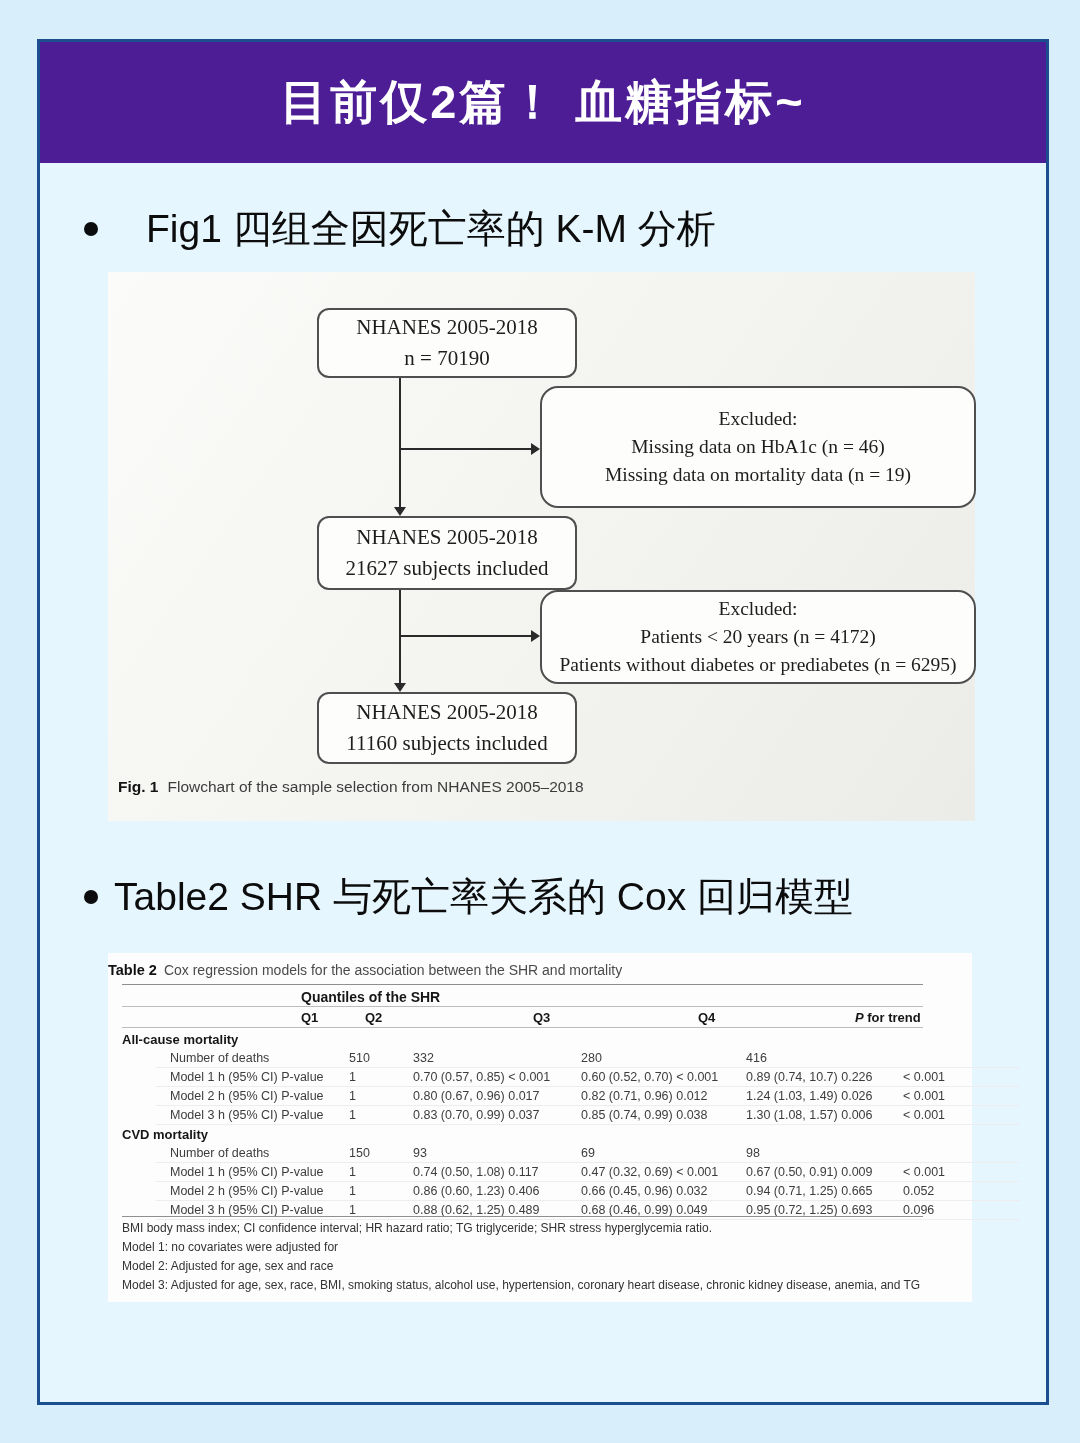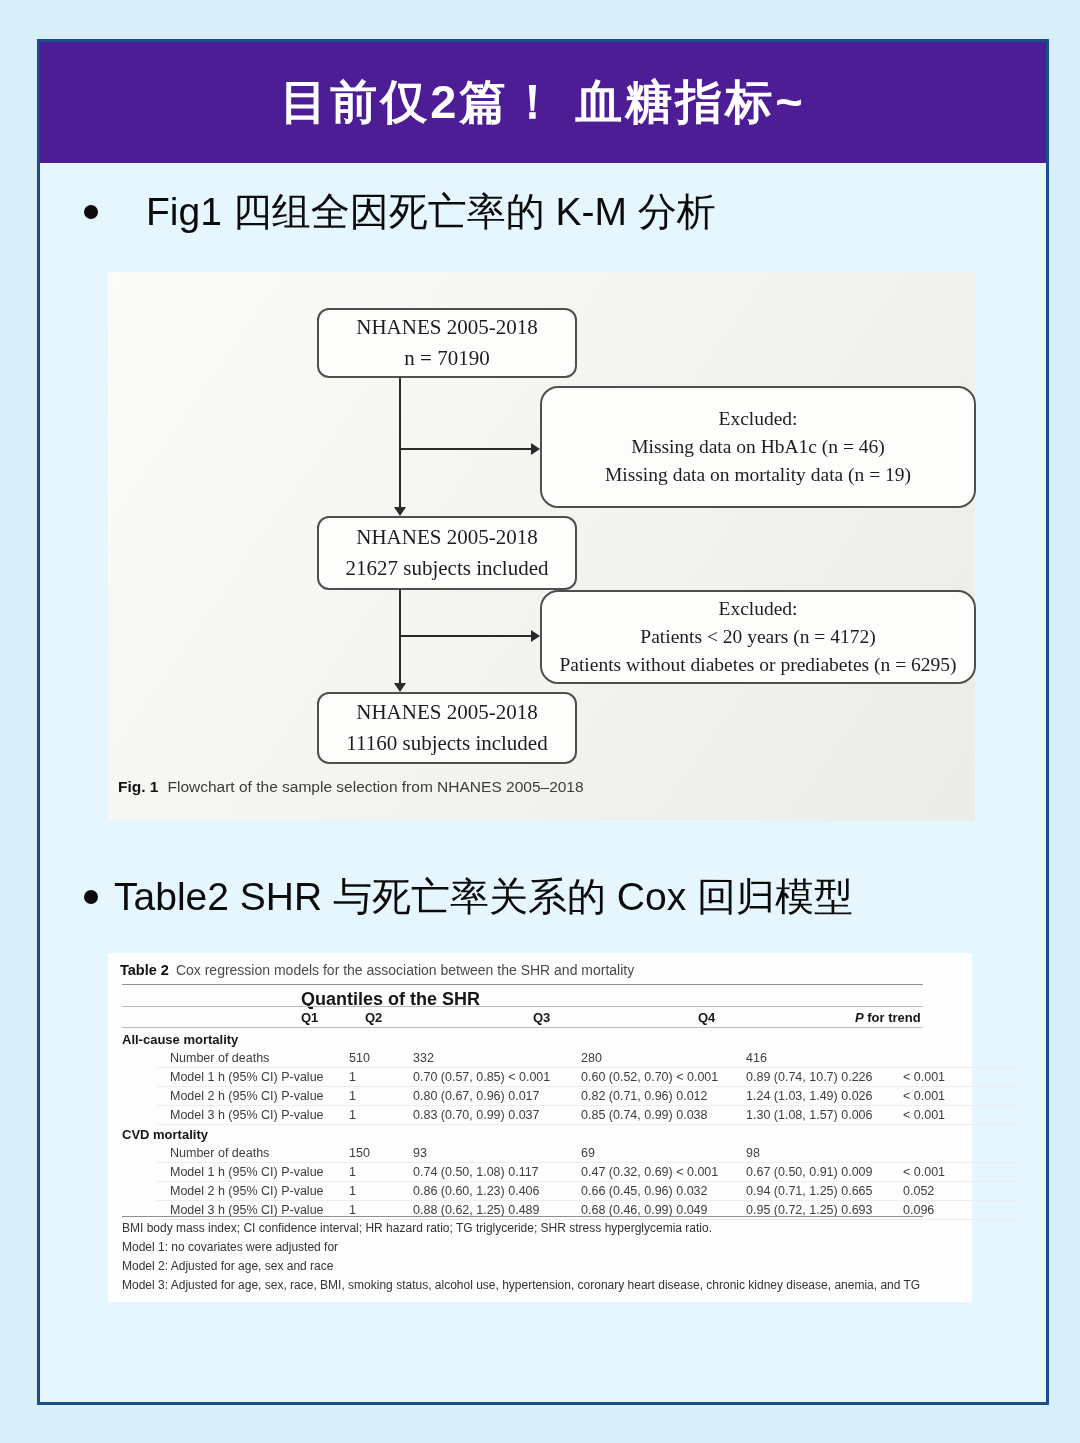--- a/index.html
+++ b/index.html
@@ -27,21 +27,21 @@
     white-space:nowrap;
   }
   
   .bullet {
     position:absolute; display:flex; align-items:center; gap:16px;
     color:#0c0c0c; font-size:39px; white-space:nowrap;
   }
   .bullet .dot {
     width:14px; height:14px; border-radius:50%; background:#0c0c0c; flex:0 0 auto;
   }
-  .bullet-1 { left:44px; top:143px;gap:48px; }
+  .bullet-1 { left:44px; top:160px;gap:48px; }
   .bullet-2 { left:44px; top:828px; }
   
   .figure {
     position:absolute; left:68px; top:230px; width:867px; height:549px;
     background:linear-gradient(125deg,#fbfbf9 0%,#f3f3f0 55%,#ebebe8 100%);
     font-family:"Liberation Serif","DejaVu Serif",serif;
     color:#1d1d1d;
   }
   .fbox {
     position:absolute; background:#fdfdfc; border:2px solid #4f4f4f;
@@ -72,26 +72,26 @@
     position:absolute; left:10px; top:506px;
     font-family:"Liberation Sans","DejaVu Sans",sans-serif;
     font-size:15.5px; color:#3c3c3c; white-space:nowrap;
   }
   .figcap .cap-label { font-weight:bold; color:#141414; margin-right:9px; }
   
   .tablewrap {
     position:absolute; left:68px; top:911px; width:864px; height:349px;
     background:#fdfdfd; color:#3d3d3d; font-size:12.5px;
   }
-  .tcap { position:absolute; left:12px; top:9px; font-size:14px; color:#4a4a4a; white-space:nowrap; }
+  .tcap { position:absolute; left:0; top:9px; font-size:14px; color:#4a4a4a; white-space:nowrap; }
   .tcap .cap-label { font-weight:bold; color:#111111; font-size:14.5px; margin-right:7px; }
   .rule { position:absolute; left:14px; width:801px; height:1px; background:#bcbcbc; }
   .rule.dark { background:#8f8f8f; }
   .r-a { top:31px; }  .r-b { top:53px; } .r-c { top:74px; } .r-d { top:263px; }
-  .quantiles { position:absolute; left:193px; top:36px; font-weight:bold; color:#161616; font-size:18px; white-space:nowrap; }
+  .quantiles { position:absolute; left:193px; top:36px; font-weight:bold; color:#161616; font-size:14px; white-space:nowrap; }
   .trow { position:absolute; left:0; width:100%; height:19px; }
   .trow.data { border-bottom:1px solid #ededed;margin-left:48px; }
   .trow .c { position:absolute; white-space:nowrap; top:2px; }
   .c.lbl { left:14px; }
   .c.q1 { left:193px; } .c.q2 { left:257px; } .c.q3 { left:425px; } .c.q4 { left:590px; } .c.p { left:747px; }
   .colhead { font-weight:bold; color:#161616; font-size:13px; }
   .colhead .it { font-style:italic; }
   .sechead .c { font-weight:bold; color:#161616; font-size:13px; }
   .fnote { position:absolute; left:14px; font-size:12px; color:#333333; white-space:nowrap; }
   .fn-1 { top:268px; } .fn-2 { top:287px; } .fn-3 { top:306px; } .fn-4 { top:325px; }

